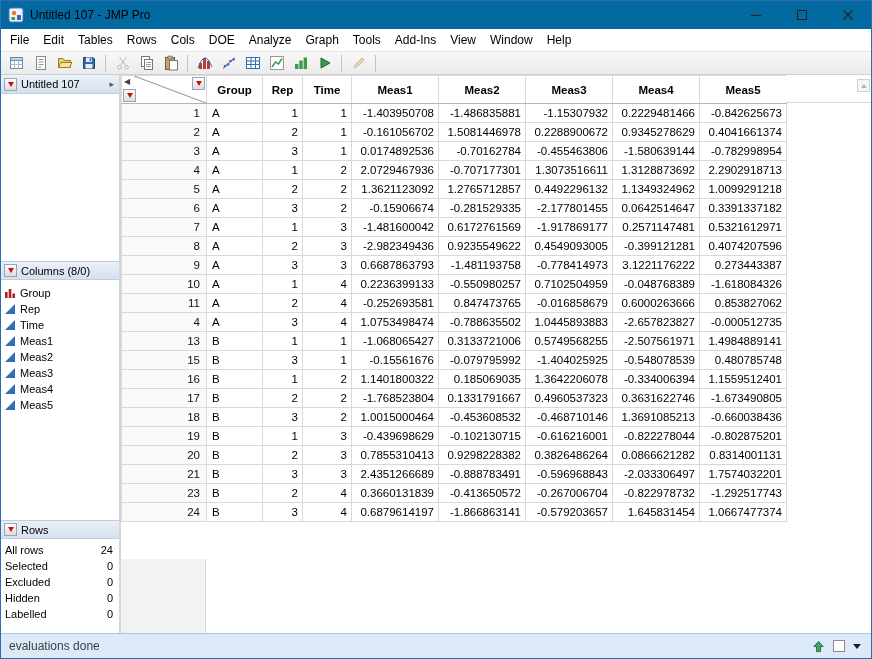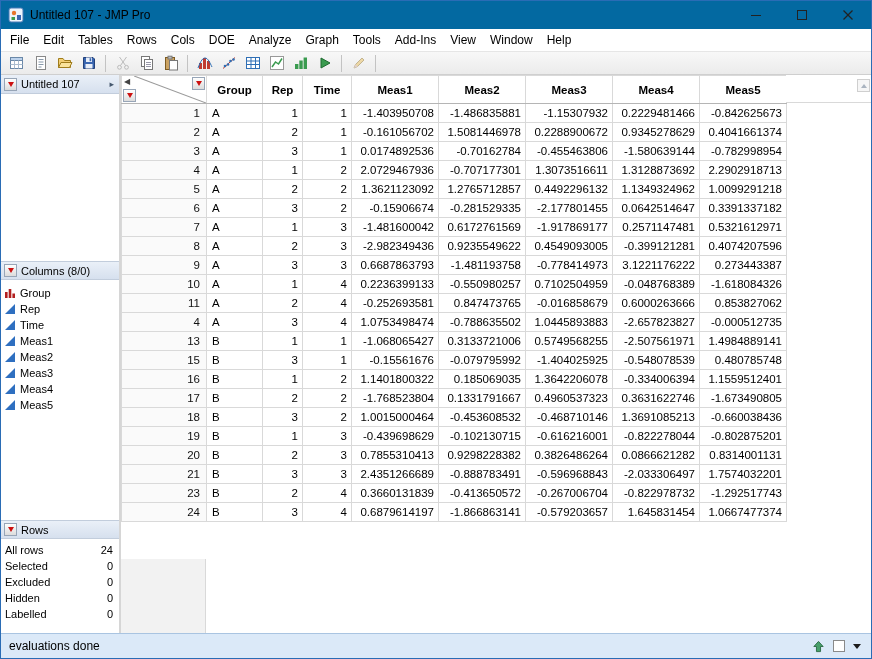--- a/index.html
+++ b/index.html
@@ -78,21 +78,21 @@
                 border-bottom: 1px solid #d9d9d9; }
   .below-strip { position: absolute; left: 0; top: 484px; bottom: 0; width: 85px; background: #f2f2f2;
                  border-right: 1px solid #d9d9d9; }
   .vscroll-btn { position: absolute; right: 1px; top: 4px; width: 13px; height: 13px; background: #f6f6f6;
                  border: 1px solid #cfcfcf; display: flex; align-items: center; justify-content: center; }
   .vscroll-btn i { display: block; width: 0; height: 0; border-left: 3px solid transparent;
                    border-right: 3px solid transparent; border-bottom: 4px solid #aab4c0; }
 
   
   .statusbar { flex: 0 0 25px; background: #dbe9f8; border-top: 1px solid #a9c4e1;
-               display: flex; align-items: center; padding: 0 10px 0 8px; font-size: 12px; color: #000000; }
+               display: flex; align-items: center; padding: 0 10px 0 8px; font-size: 12px; color: #404040; }
   .status-right { margin-left: auto; display: flex; align-items: center; gap: 8px; }
   .status-box { display: block; width: 12px; height: 12px; background: #fff; border: 1px solid #8a8a8a; }
   .status-caret { display: block; width: 0; height: 0; border-left: 4px solid transparent;
                   border-right: 4px solid transparent; border-top: 5px solid #1b1b1b; }
 </style>
 </head>
 <body>
 
 <div class="window">
 

